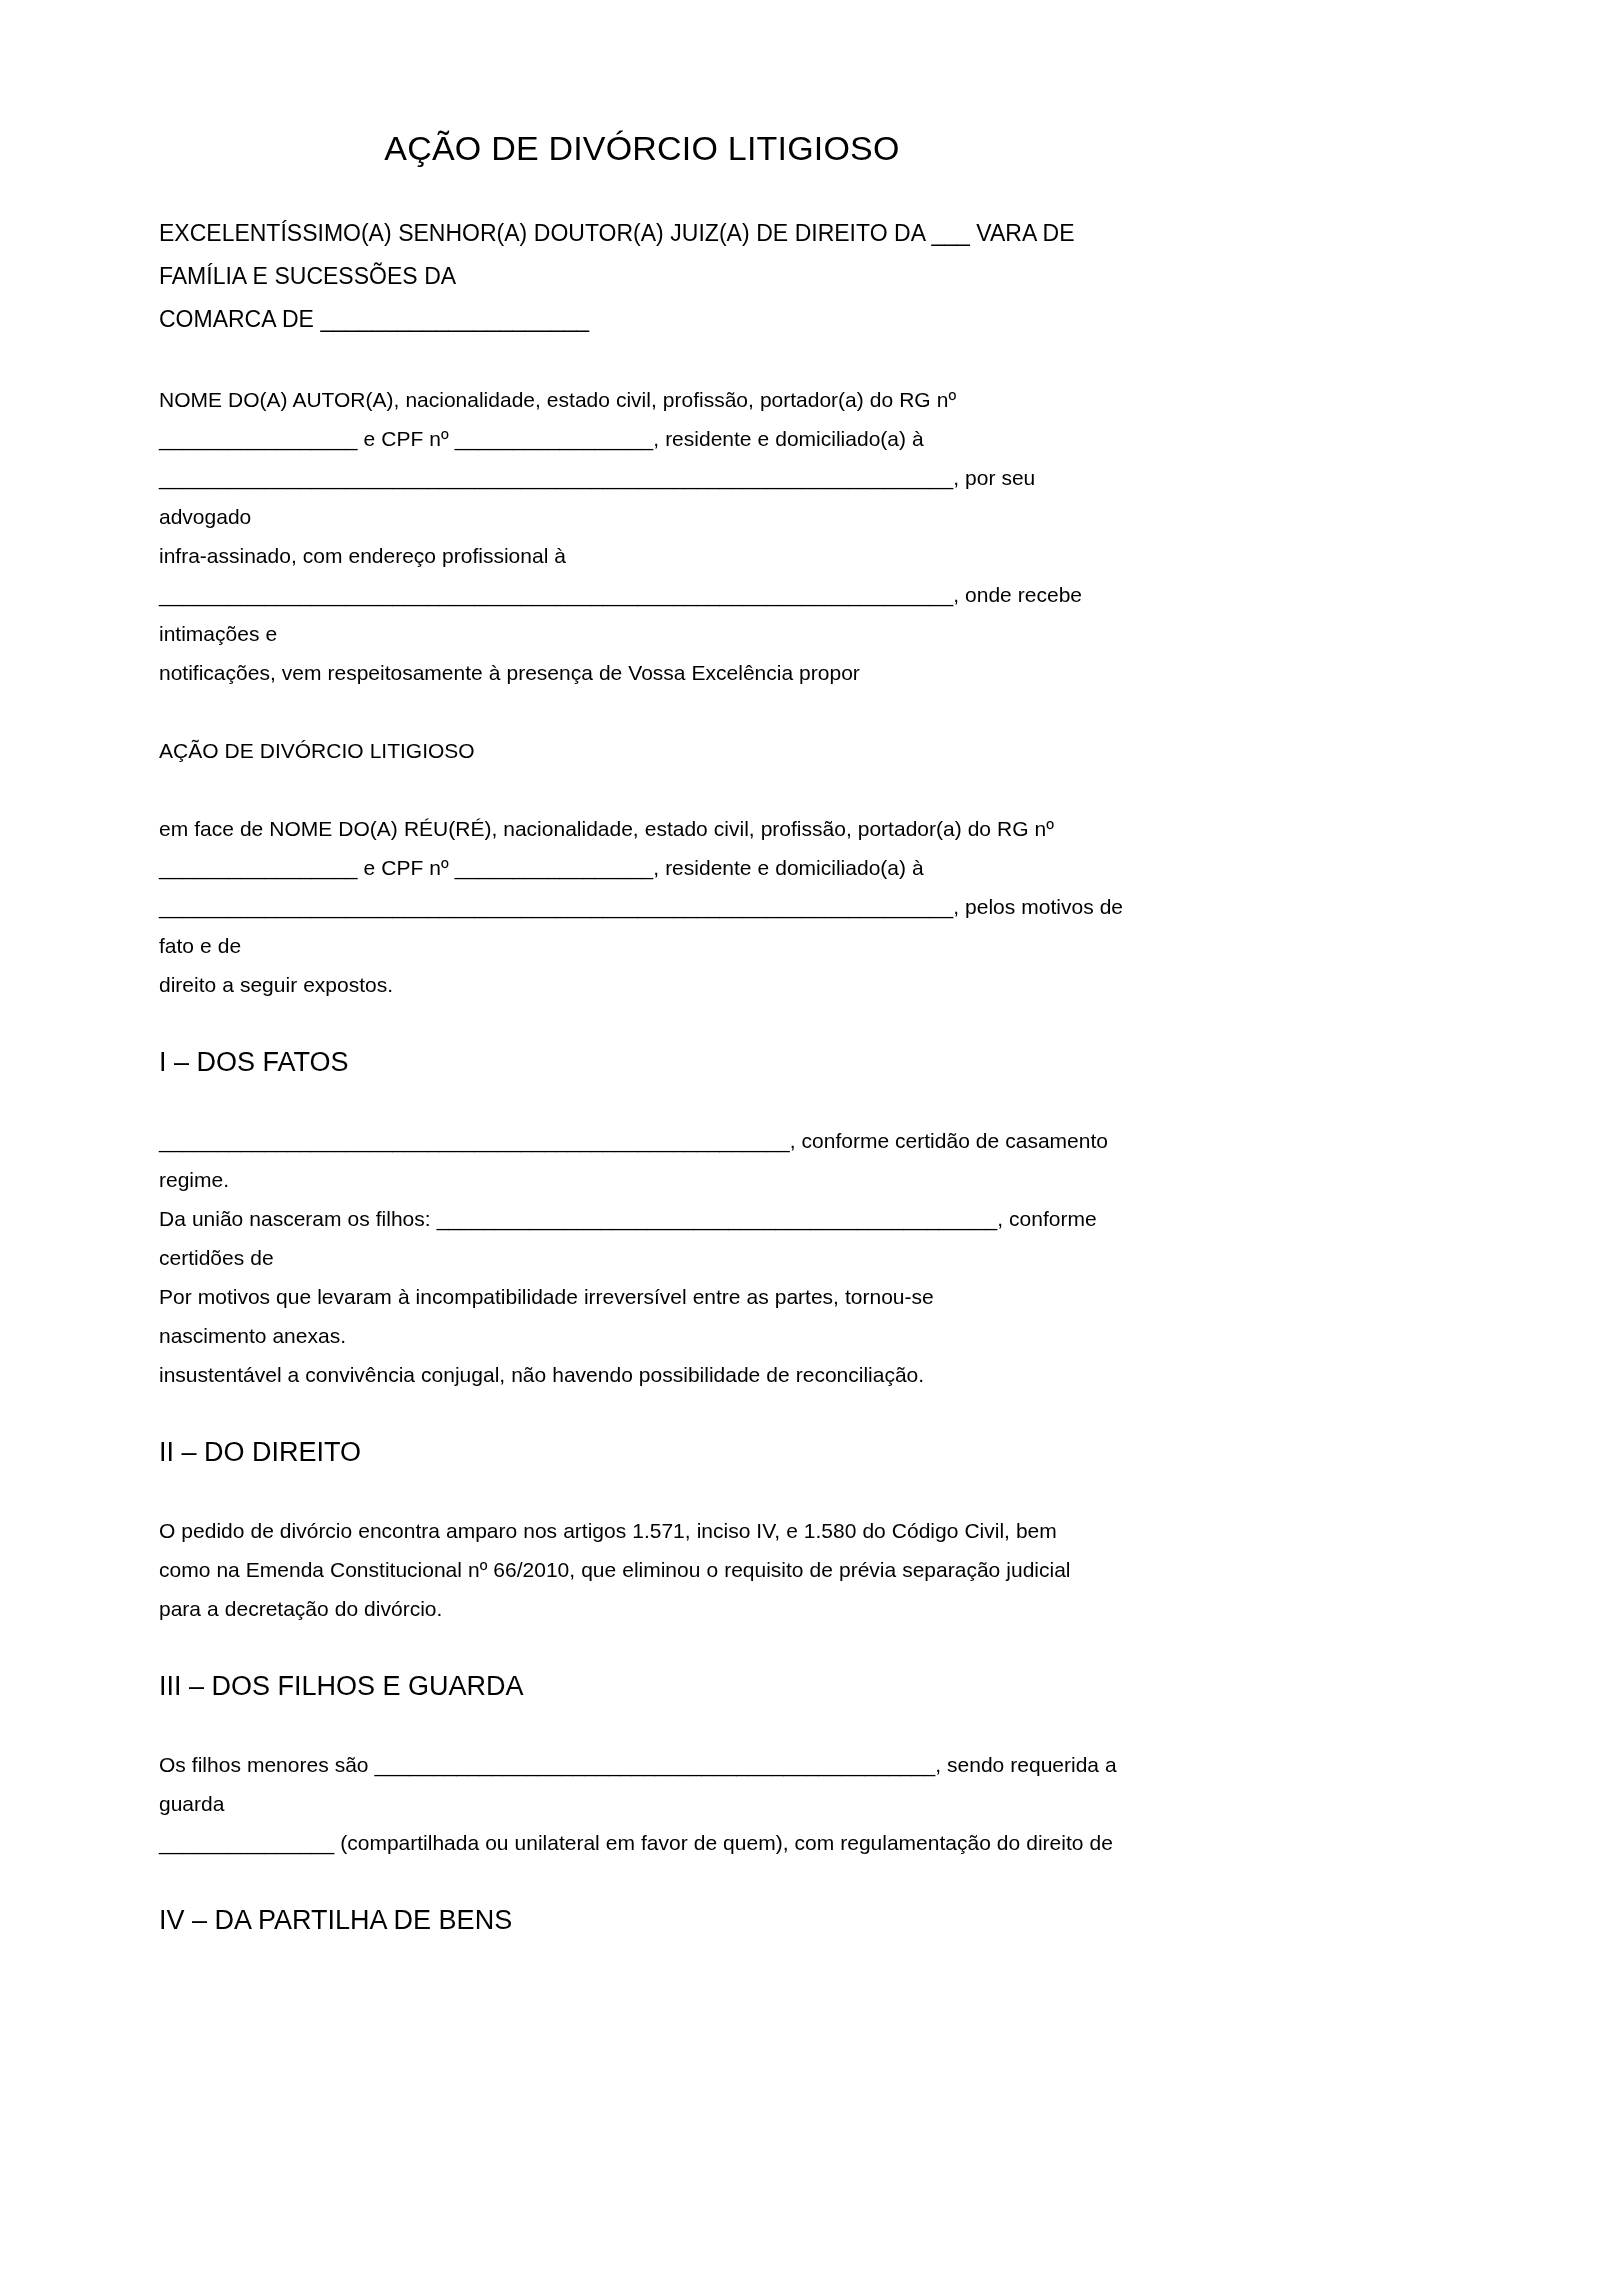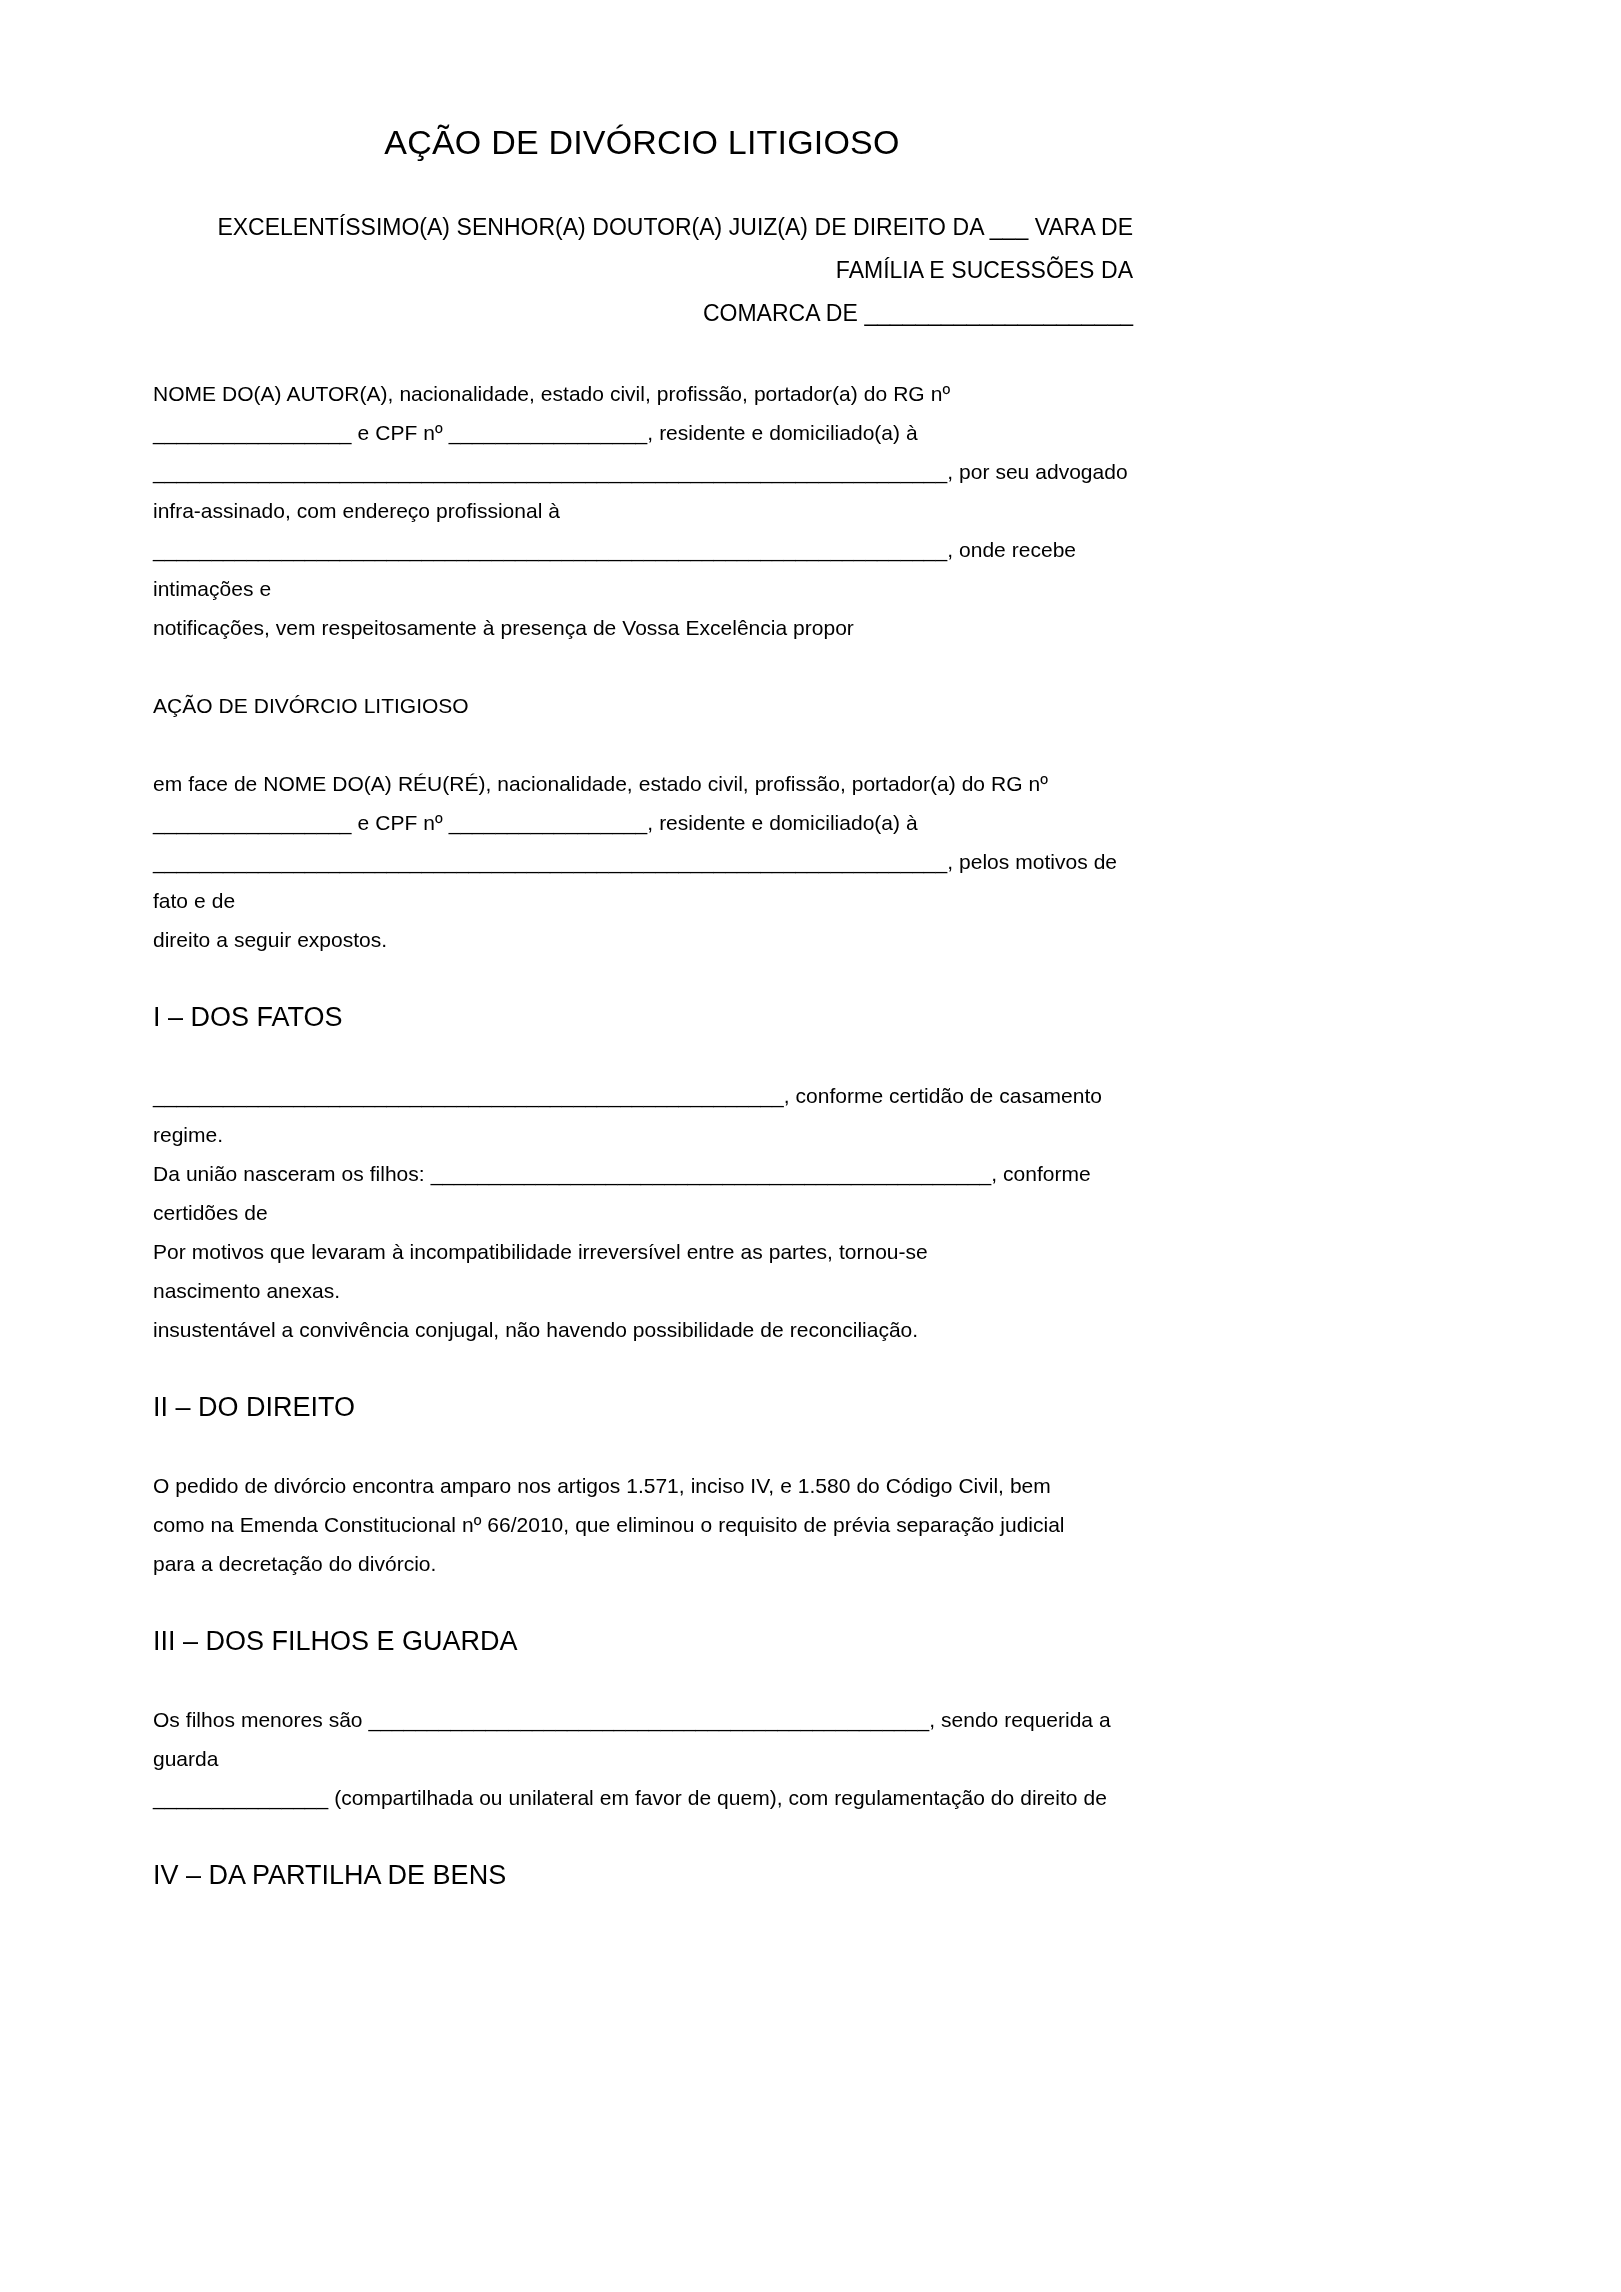--- a/index.html
+++ b/index.html
@@ -14,21 +14,21 @@
     font-family: "Liberation Sans", "DejaVu Sans", sans-serif;
     color: #000000;
     -webkit-font-smoothing: antialiased;
   }
 
   .page {
     position: relative;
     width: 1284px;
     height: 2293px;
     box-sizing: border-box;
-    padding: 6px;
+    padding: 12px;
     background: #ffffff;
     overflow: hidden;
   }
 
   .doc-title {
     text-align: center;
     font-size: 34px;
     font-weight: 400;
     letter-spacing: 0.2px;
     margin: 0;
@@ -45,21 +45,20 @@
     line-height: 39px;
     margin: 0;
     text-align: left;
     word-spacing: 0.2px;
   }
 
   
   .para.addressee {
     font-size: 23px;
     line-height: 43px;
-    text-align: right;
   }
 
   .para.heading-line {
     font-size: 21px;
     line-height: 39px;
   }
 
   .spacer-lg { height: 43px; }
   .spacer-md { height: 39px; }
 

